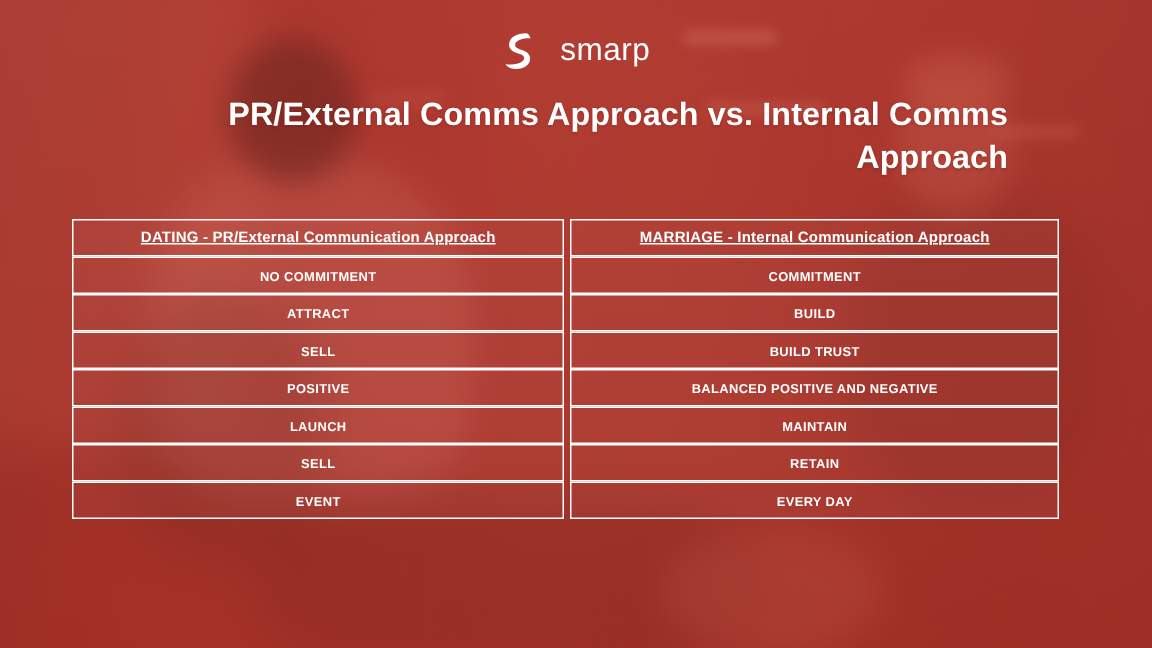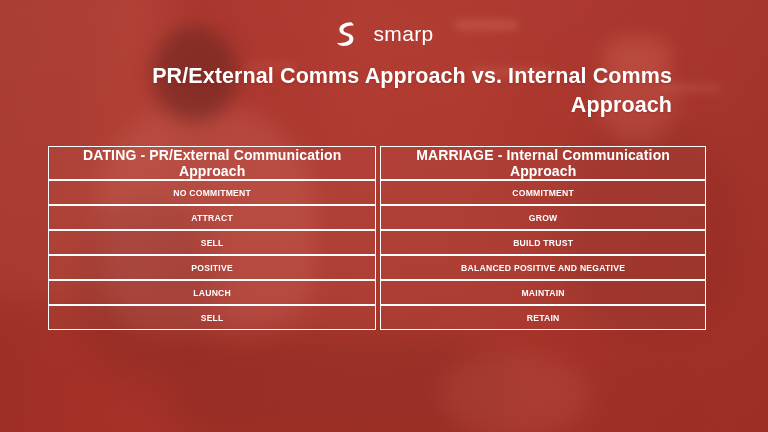--- a/index.html
+++ b/index.html
@@ -200,22 +200,23 @@
     vertical-align: middle;
     color: #ffffff;
     font-size: 8.6px;
     font-weight: bold;
     letter-spacing: 0.25px;
     background: rgba(255,255,255,0.035);
     padding: 0 4px;
     box-sizing: border-box;
   }
   .cmp-table td.head-cell {
-    font-size: 14px;
+    font-size: 10px;
     letter-spacing: 0.15px;
+    text-decoration: underline;
   }
   .cmp-table td.col-left { width: 50.2%; }
   .cmp-table td.col-right { width: 49.8%; }
   .spacer-col { width: 4px; padding: 0 !important; border: none !important; background: none !important; }
 </style>
 </head>
 <body>
 
 <div id="slide">
 
@@ -260,40 +261,45 @@
             <td class="col-right head-cell">MARRIAGE - Internal Communication Approach</td>
           </tr>
           <tr>
             <td class="col-left">NO COMMITMENT</td>
             <td class="spacer-col"></td>
             <td class="col-right">COMMITMENT</td>
           </tr>
           <tr>
             <td class="col-left">ATTRACT</td>
             <td class="spacer-col"></td>
-            <td class="col-right">GROW</td>
+            <td class="col-right">BUILD</td>
           </tr>
           <tr>
             <td class="col-left">SELL</td>
             <td class="spacer-col"></td>
             <td class="col-right">BUILD TRUST</td>
           </tr>
           <tr>
             <td class="col-left">POSITIVE</td>
             <td class="spacer-col"></td>
             <td class="col-right">BALANCED POSITIVE AND NEGATIVE</td>
           </tr>
           <tr>
             <td class="col-left">LAUNCH</td>
             <td class="spacer-col"></td>
             <td class="col-right">MAINTAIN</td>
           </tr>
           <tr>
             <td class="col-left">SELL</td>
             <td class="spacer-col"></td>
             <td class="col-right">RETAIN</td>
+          </tr>
+          <tr>
+            <td class="col-left">EVENT</td>
+            <td class="spacer-col"></td>
+            <td class="col-right">EVERY DAY</td>
           </tr>
         </tbody>
       </table>
     </div>
 
   </div>
 </div>
 
 </body></html>

